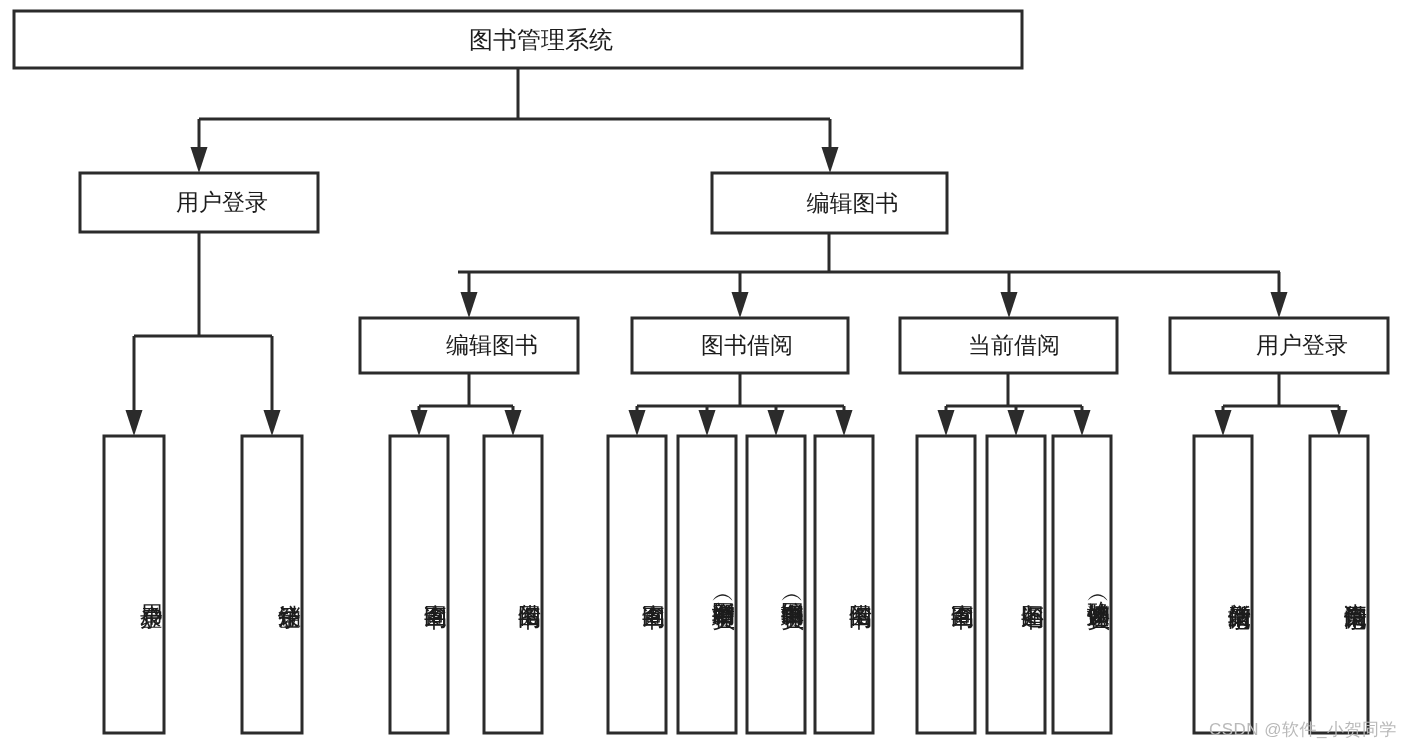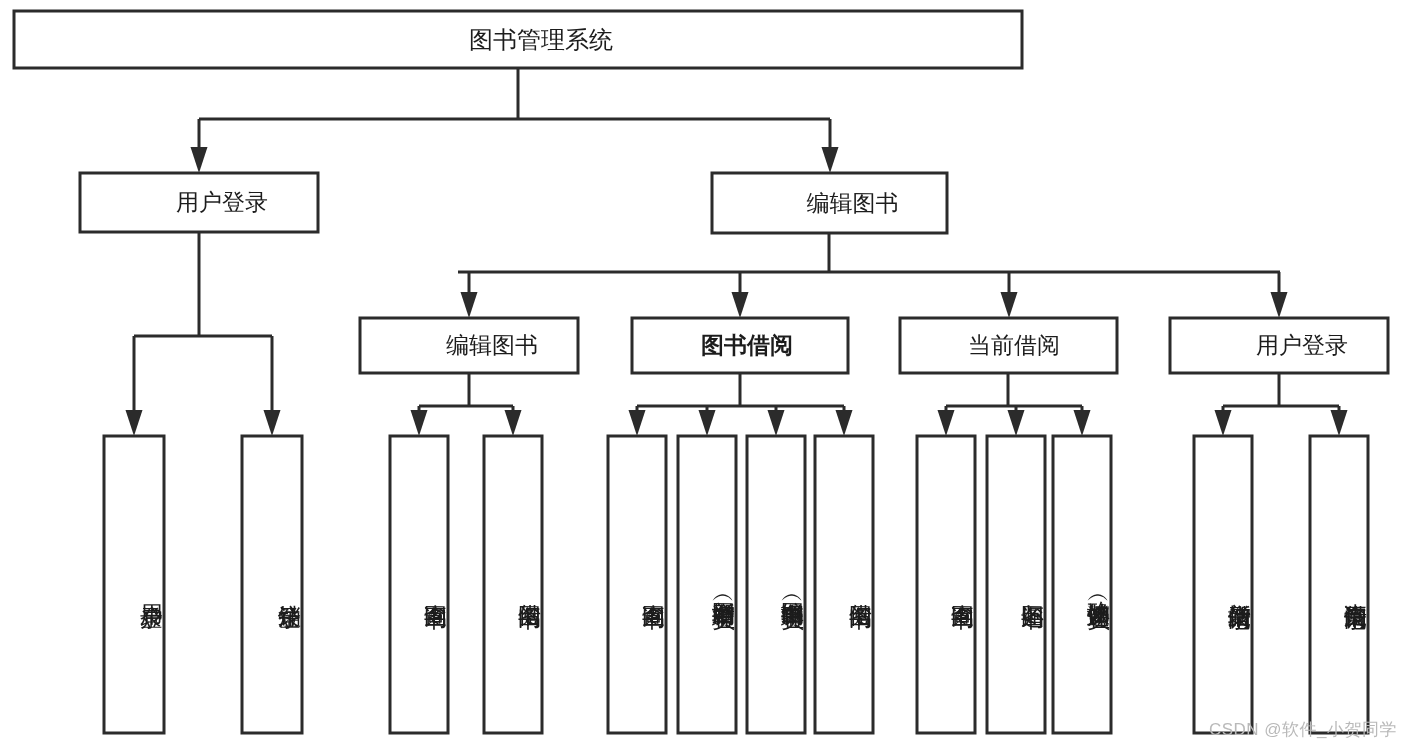--- a/index.html
+++ b/index.html
@@ -178,21 +178,21 @@
         <rect class="box-rect" x="1194" y="436" width="58" height="297"></rect>
         <rect class="box-rect" x="1310" y="436" width="58" height="297"></rect>
       </g>
   </svg>
 
   <div id="label-layer">
       <div class="node-label horizontal root" style="left: 14px; top: 11px; width: 1008px; height: 57px;">图书管理系统</div>
       <div class="node-label horizontal" style="left: 80px; top: 173px; width: 238px; height: 59px;">用户登录</div>
       <div class="node-label horizontal" style="left: 712px; top: 173px; width: 235px; height: 60px;">编辑图书</div>
       <div class="node-label horizontal" style="left: 360px; top: 318px; width: 218px; height: 55px;">编辑图书</div>
-      <div class="node-label horizontal" style="left: 632px; top: 318px; width: 184px; height: 55px; font-weight: bold;">图书借阅</div>
+      <div class="node-label horizontal" style="left: 632px; top: 318px; width: 184px; height: 55px;">图书借阅</div>
       <div class="node-label horizontal" style="left: 900px; top: 318px; width: 182px; height: 55px;">当前借阅</div>
       <div class="node-label horizontal" style="left: 1170px; top: 318px; width: 218px; height: 55px;">用户登录</div>
       <div class="node-label vertical" style="left: 104px; top: 436px; width: 60px; height: 297px;">用户登录</div>
       <div class="node-label vertical" style="left: 242px; top: 436px; width: 60px; height: 297px;">注销登录</div>
       <div class="node-label vertical" style="left: 390px; top: 436px; width: 58px; height: 297px;">查询图书</div>
       <div class="node-label vertical" style="left: 484px; top: 436px; width: 58px; height: 297px;">借阅图书</div>
       <div class="node-label vertical" style="left: 608px; top: 436px; width: 58px; height: 297px;">查询图书</div>
       <div class="node-label vertical" style="left: 678px; top: 436px; width: 58px; height: 297px;">新增图书（管理员）</div>
       <div class="node-label vertical" style="left: 747px; top: 436px; width: 58px; height: 297px;">编辑图书（管理员）</div>
       <div class="node-label vertical" style="left: 815px; top: 436px; width: 58px; height: 297px;">借阅图书</div>

